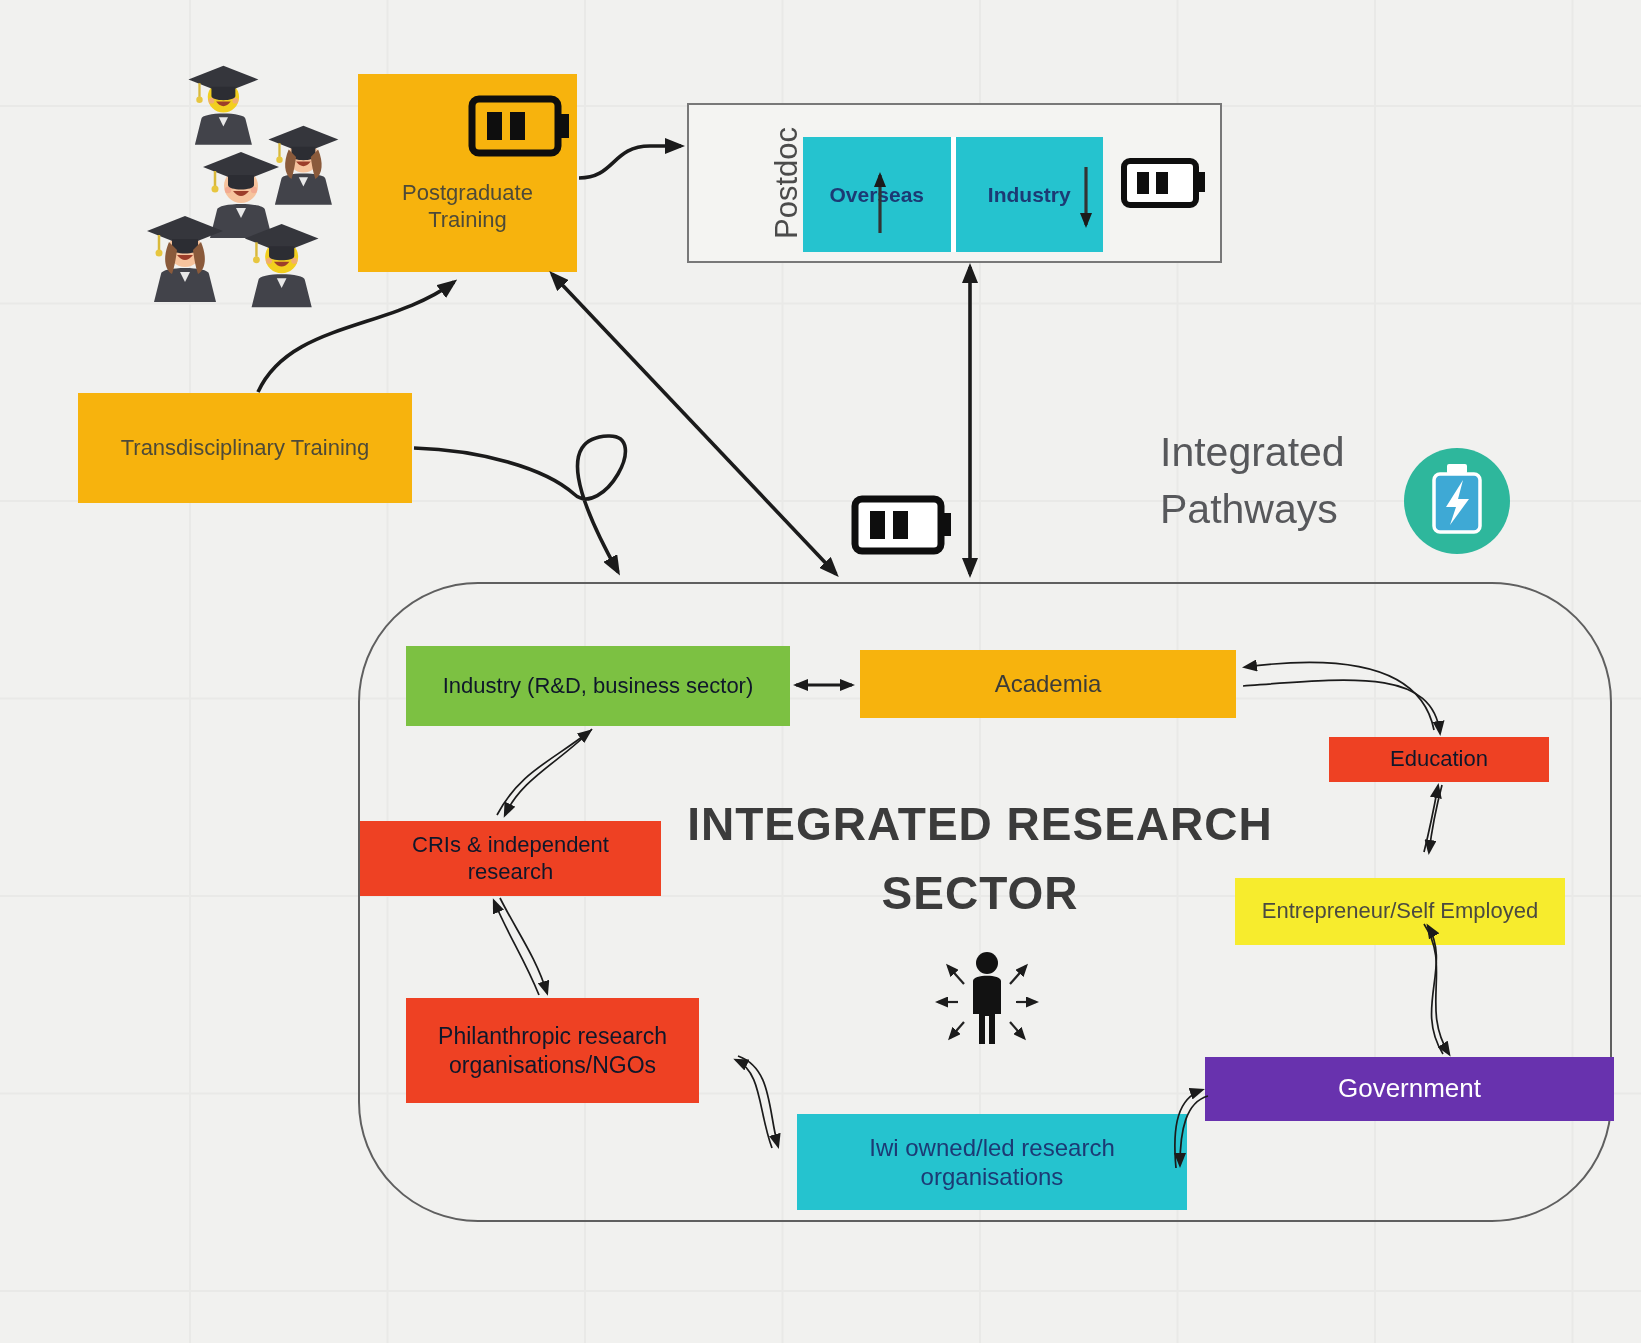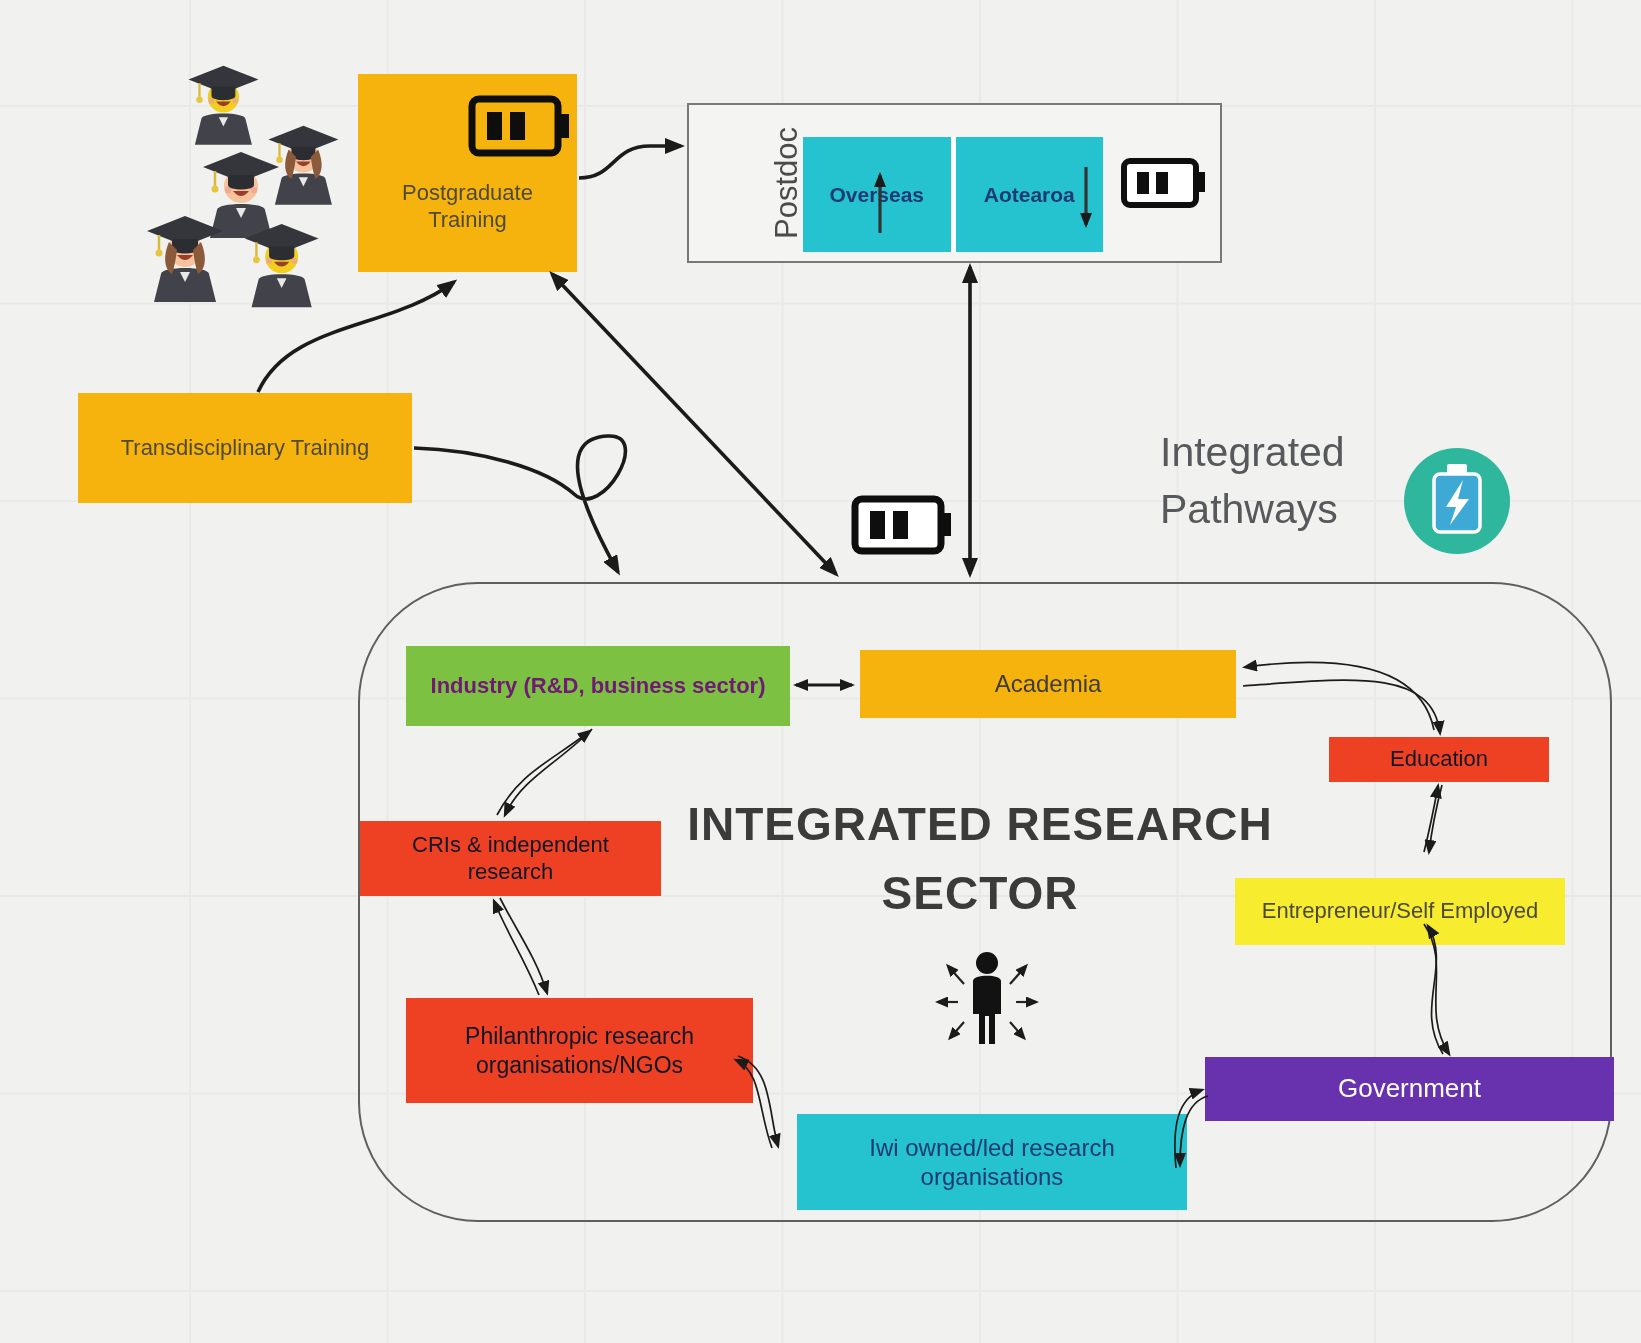--- a/index.html
+++ b/index.html
@@ -12,34 +12,34 @@
       linear-gradient(to bottom,#e9e9e7 2px,transparent 2px);
     background-size:197.5px 197.5px;
     background-position:189px 105px;
   }
   .node{
     position:absolute;display:flex;align-items:center;justify-content:center;
     text-align:center;line-height:1.22;z-index:2;box-sizing:border-box;
     font-size:22px;color:#22306e;padding:4px 10px;
   }
   .gold{background:#F7B30D;color:#4e4a38;}
-  .green{background:#7CC142;color:#701a75;font-weight:bold;}
+  .green{background:#7CC142;color:#0f172a;}
   .red{background:#EE4123;color:#0f172a;}
   .yellow{background:#F7EC2D;color:#4b4a40;}
   .purple{background:#6832AE;color:#ffffff;}
   .cyan{background:#25C3CF;color:#1c3a74;margin-left:16px;}
 
   .postgrad{left:358px;top:74px;width:219px;height:198px;align-items:flex-end;padding-bottom:38px;font-size:22px;}
   .transdisc{left:78px;top:393px;width:334px;height:110px;font-size:22px;}
   .industry{left:406px;top:646px;width:384px;height:80px;font-size:22px;}
   .academia{left:860px;top:650px;width:376px;height:68px;font-size:24px;color:#3c3c38;}
   .education{left:1329px;top:737px;width:220px;height:45px;font-size:22px;}
   .cris{left:360px;top:821px;width:301px;height:75px;font-size:22px;}
   .entrepreneur{left:1235px;top:878px;width:330px;height:67px;font-size:22px;}
-  .philanthropic{left:406px;top:998px;width:347px;height:105px;font-size:23px;}
+  .philanthropic{left:406px;top:998px;width:293px;height:105px;font-size:23px;}
   .iwi{left:781px;top:1114px;width:390px;height:96px;font-size:24px;}
   .government{left:1205px;top:1057px;width:409px;height:64px;font-size:26px;}
 
   .sector-rect{
     position:absolute;left:358px;top:582px;width:1254px;height:640px;
     border:2px solid #5f5f5f;border-radius:120px;z-index:1;box-sizing:border-box;
   }
   .sector-title{
     position:absolute;left:660px;top:790px;width:640px;z-index:2;
     text-align:center;font-weight:700;font-size:46px;line-height:1.5;
@@ -79,21 +79,21 @@
 <div class="canvas">
 
   <div class="sector-rect"></div>
   <div class="postdoc-panel"></div>
 
   <div class="postdoc-label">
     <span>Postdoc</span>
   </div>
   <div class="postdoc-rows">
     <div class="postdoc-row">Overseas</div>
-    <div class="postdoc-row">Aotearoa</div>
+    <div class="postdoc-row">Industry</div>
   </div>
 
   <div class="node gold postgrad">Postgraduate Training</div>
   <div class="node gold transdisc">Transdisciplinary Training</div>
   <div class="node green industry">Industry (R&amp;D, business sector)</div>
   <div class="node gold academia">Academia</div>
   <div class="node red education">Education</div>
   <div class="node red cris">CRIs &amp; independent research</div>
   <div class="node yellow entrepreneur">Entrepreneur/Self Employed</div>
   <div class="node red philanthropic">Philanthropic research organisations/NGOs</div>

